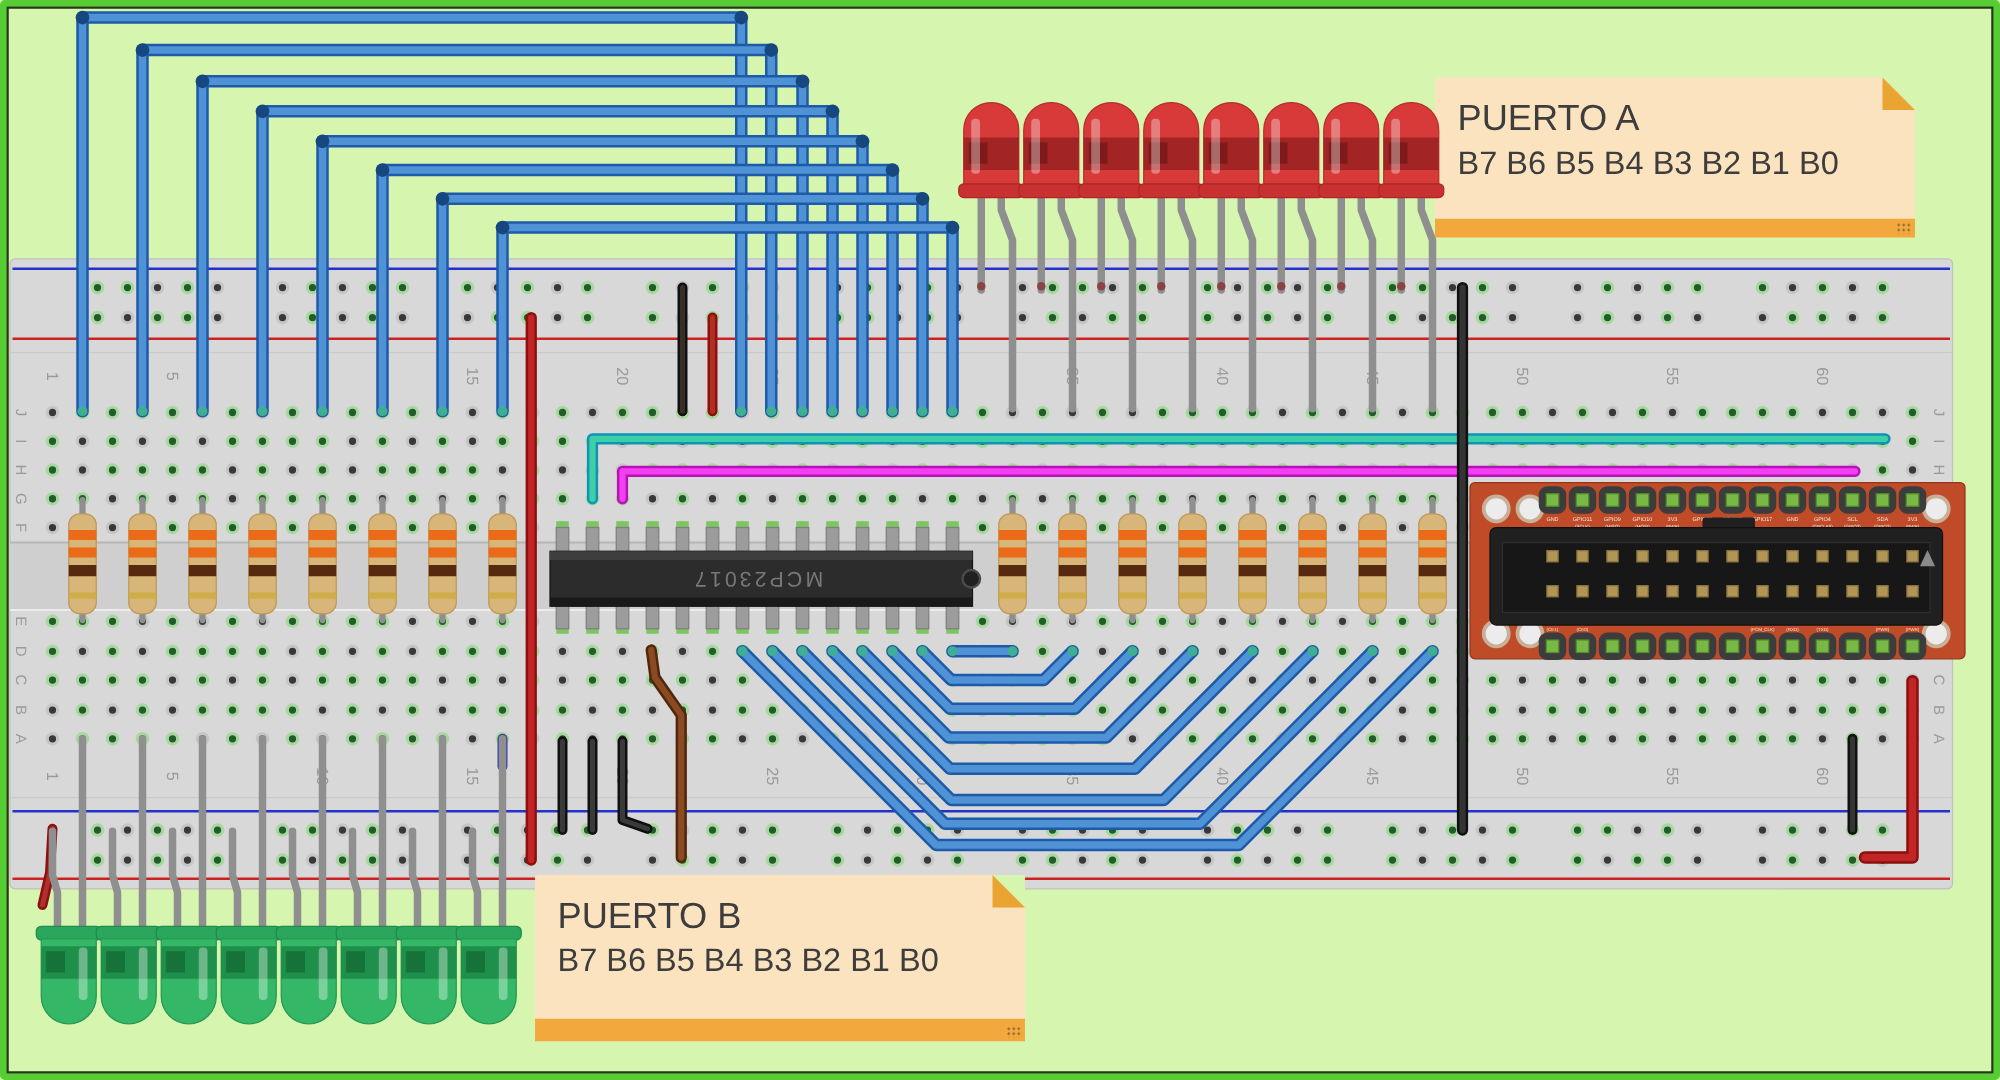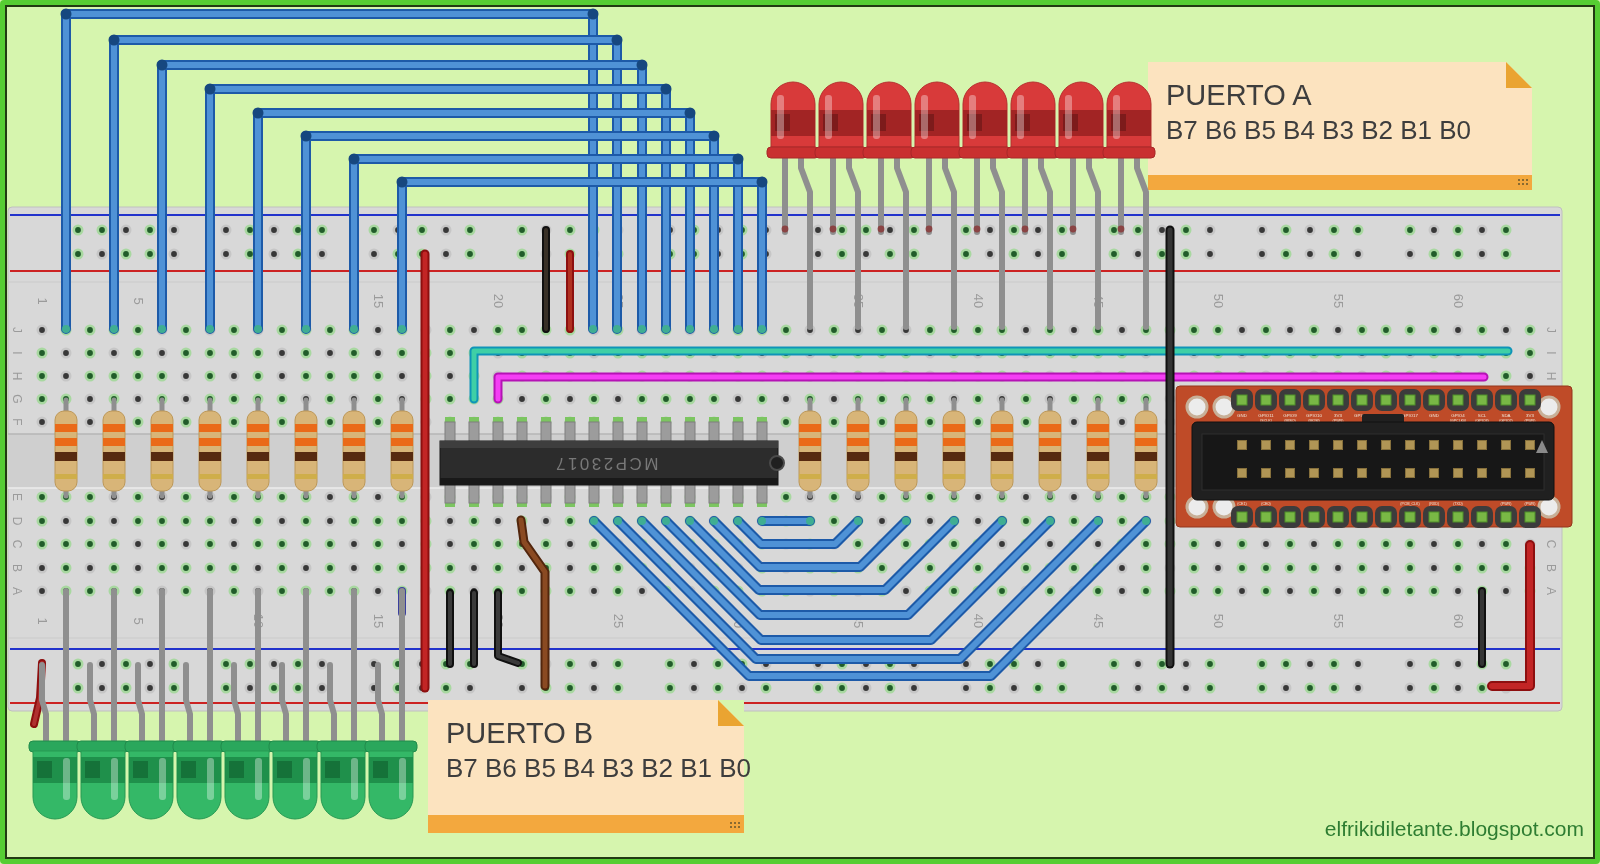--- a/index.html
+++ b/index.html
@@ -2,21 +2,21 @@
 <html><head>
 <meta charset="utf-8">
 <style>
   html,body{margin:0;padding:0;background:#d6f5ae;}
   #stage{position:relative;width:1600px;height:864px;overflow:hidden;background:#d6f5ae;
          font-family:"Liberation Sans",sans-serif;}
   svg{position:absolute;left:0;top:0;}
   svg text{font-family:"Liberation Sans",sans-serif;}
   .note{position:absolute;background:#fce3bf;color:#3d3d3d;}
   #note-a{left:1148px;top:62px;width:384px;height:128px;}
-  #note-b{left:428px;top:700px;width:316px;height:133px;}
+  #note-b{left:428px;top:700px;width:392px;height:133px;}
   .note-title{font-size:29px;margin:17px 0 3px 18px;white-space:nowrap;}
   .note-bits{font-size:26px;margin:0 0 0 18px;white-space:nowrap;}
   .note-bar{position:absolute;left:0;right:0;bottom:0;height:15px;background:#f3a83e;}
   #note-b .note-bar{height:18px;}
   .fold-cut{position:absolute;top:0;right:0;width:0;height:0;
             border-top:26px solid #d6f5ae;border-left:26px solid transparent;}
   .fold-flap{position:absolute;top:0;right:0;width:0;height:0;
              border-bottom:26px solid #eaa431;border-right:26px solid transparent;}
   .grip{position:absolute;right:3px;bottom:3px;width:12px;height:9px;
         background-image:radial-gradient(#8a6a30 35%,transparent 40%);background-size:4px 4px;}
@@ -1577,15 +1577,14 @@
         <rect x="757" y="422" width="10" height="20" fill="#9c9c9c" stroke="#7f7f7f"></rect>
         <rect x="757" y="483" width="10" height="20" fill="#9c9c9c" stroke="#7f7f7f"></rect>
         <rect x="440" y="441" width="338" height="44" fill="#2c2c2c" stroke="#161616"></rect>
         <rect x="440" y="441" width="338" height="7" fill="#3e3e3e"></rect>
         <rect x="440" y="478" width="338" height="7" fill="#191919"></rect>
         <circle cx="777" cy="463" r="7" fill="#202020" stroke="#4a4a4a" stroke-width="2"></circle>
         <text x="606" y="463" text-anchor="middle" dominant-baseline="central" transform="rotate(180 606 463)" fill="#787878" font-size="17" letter-spacing="2.5">MCP23017</text>
       </g>
     </svg>
 
-  <div id="watermark">elfrikidiletante.blogspot.com</div>
   <div id="frame"></div>
 </div>
 
 </body></html>

